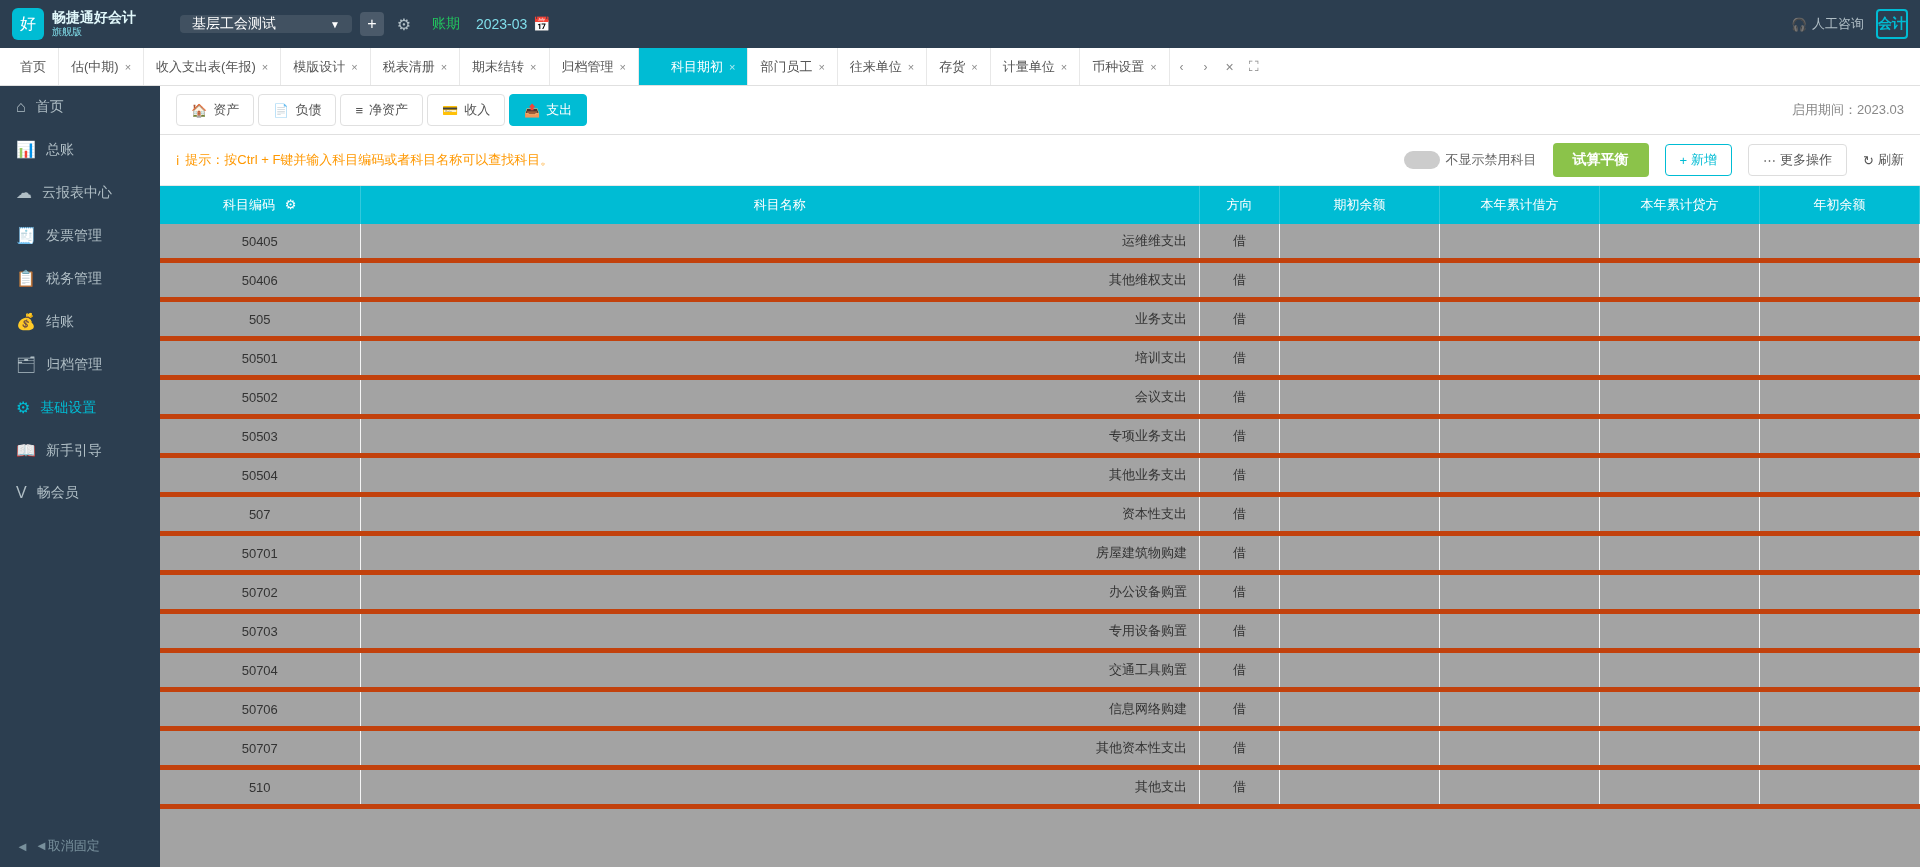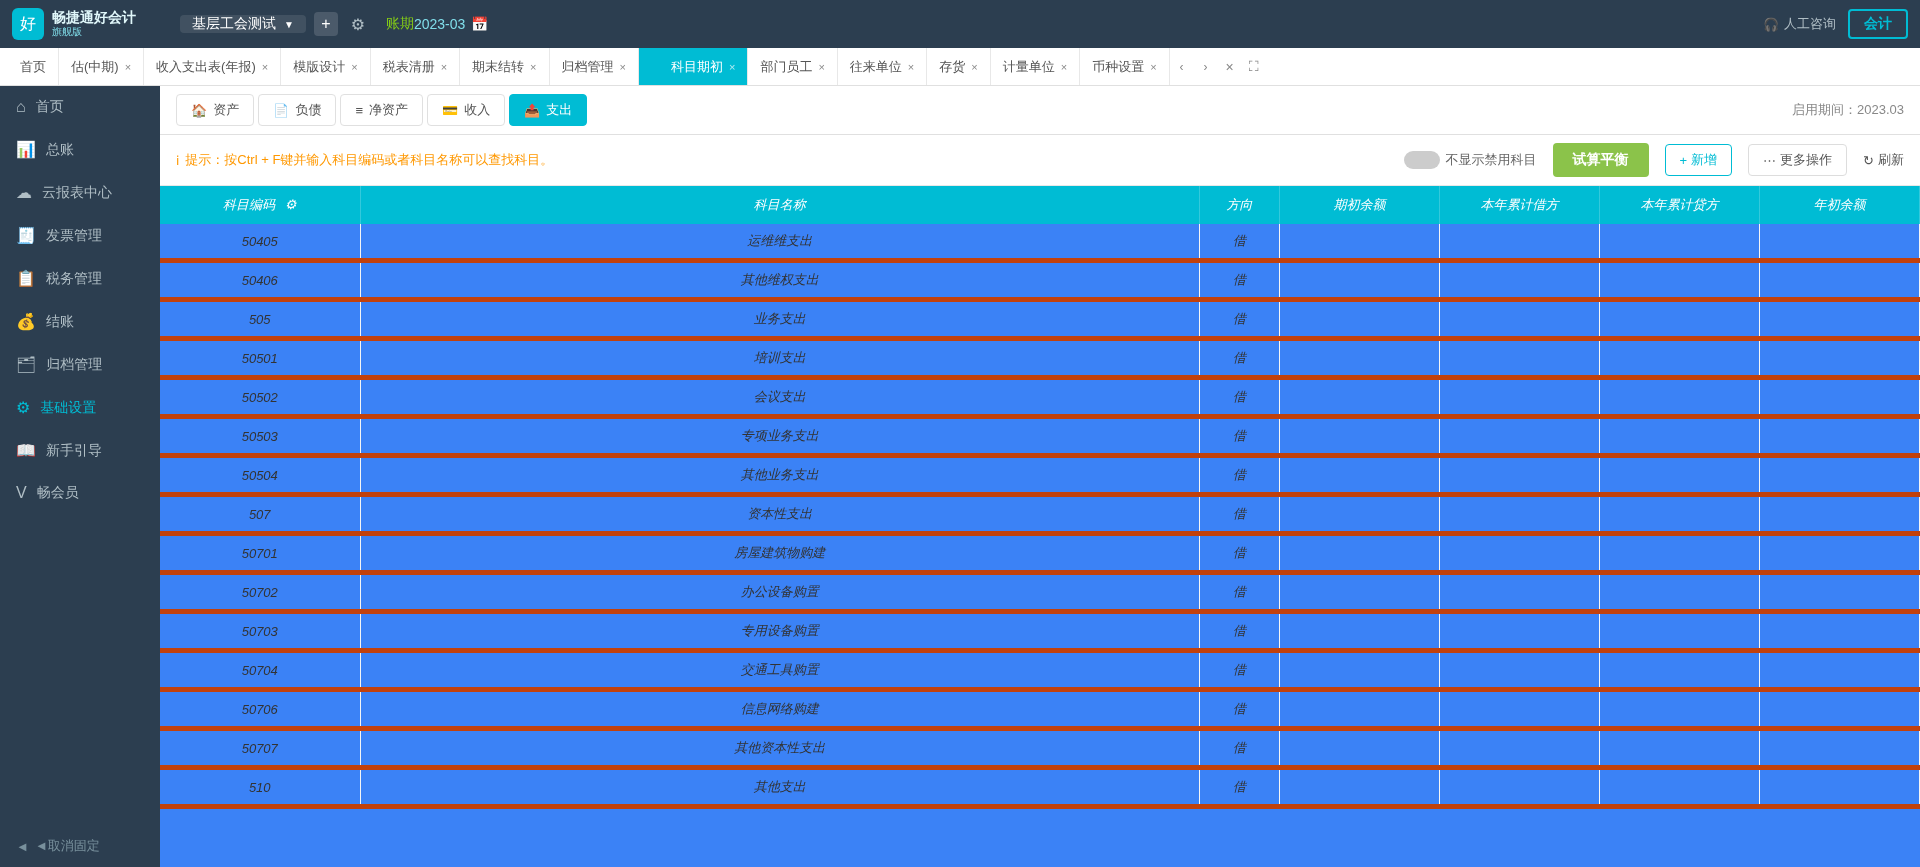--- a/index.html
+++ b/index.html
@@ -8,30 +8,30 @@
     
     .top-header {
       display: flex; align-items: center;
       background: #2c3e50; height: 48px; padding: 0 12px;
       color: white;
     }
     .logo-area { display: flex; align-items: center; width: 160px; }
     .logo-icon { width: 32px; height: 32px; background: #00bcd4; border-radius: 6px; display: flex; align-items: center; justify-content: center; font-size: 16px; color: white; margin-right: 8px; }
     .logo-text { font-size: 14px; color: #e0f7fa; font-weight: bold; line-height: 1.2; }
     .logo-sub { font-size: 10px; color: #80deea; }
-    .company-selector { display: flex; align-items: center; background: rgba(255,255,255,0.1); border-radius: 4px; padding: 0 12px; margin-left: 8px; cursor: pointer; font-size: 14px; color: white; }
+    .company-selector { display: flex; align-items: center; background: rgba(255,255,255,0.1); border-radius: 4px; padding: 0 12px; margin-left: 8px; cursor: pointer; font-size: 14px; color: white; gap: 46px; }
     .company-selector .arrow { margin-left: 8px; font-size: 10px; }
     .add-btn { width: 24px; height: 24px; display: flex; align-items: center; justify-content: center; background: rgba(255,255,255,0.15); border-radius: 4px; color: white; cursor: pointer; margin-left: 8px; font-size: 16px; }
     .settings-btn { width: 24px; height: 24px; display: flex; align-items: center; justify-content: center; color: #b0bec5; cursor: pointer; margin-left: 8px; font-size: 16px; }
     .period-info { display: flex; align-items: center; margin-left: 16px; font-size: 14px; color: #80deea; }
-    .period-info .period-label { margin-right: 0; color: #84cc16; }
+    .period-info .period-label { margin-right: 16px; color: #22c55e; }
     .period-calendar { margin-left: 6px; color: #00bcd4; }
     .header-right { margin-left: auto; display: flex; align-items: center; gap: 12px; }
     .service-btn { display: flex; align-items: center; font-size: 13px; color: #b0bec5; cursor: pointer; gap: 4px; }
-    .kuaiji-btn { background: transparent; border: 2px solid #00bcd4; color: #00bcd4; padding: 4px 14px; border-radius: 4px; font-size: 14px; cursor: pointer; font-weight: bold; }
+    .kuaiji-btn { background: transparent; border: 2px solid #00bcd4; color: #00bcd4; padding: 4px 0; border-radius: 4px; font-size: 14px; cursor: pointer; font-weight: bold; }
 
     
     .tab-bar {
       display: flex; align-items: center;
       background: #ffffff; border-bottom: 1px solid #e0e0e0;
       height: 38px; padding: 0 8px; overflow: hidden;
     }
     .tab-item {
       display: flex; align-items: center;
       padding: 0 12px; height: 38px; font-size: 13px; color: #555;
@@ -66,27 +66,27 @@
     .hint-box { display: flex; align-items: center; font-size: 13px; color: #ff9800; gap: 6px; }
     .toolbar-right { margin-left: auto; display: flex; align-items: center; gap: 16px; }
     .toggle-label { font-size: 13px; color: #666; display: flex; align-items: center; gap: 6px; }
     .toggle-switch { width: 36px; height: 18px; background: #ccc; border-radius: 9px; position: relative; cursor: pointer; }
     .btn-calc { background: #8bc34a; color: white; border: none; padding: 8px 20px; border-radius: 4px; font-size: 14px; cursor: pointer; font-weight: bold; }
     .btn-add { background: transparent; border: 1px solid #00bcd4; color: #00bcd4; padding: 6px 14px; border-radius: 4px; font-size: 13px; cursor: pointer; display: flex; align-items: center; gap: 4px; }
     .btn-more { background: transparent; border: 1px solid #ddd; color: #555; padding: 6px 14px; border-radius: 4px; font-size: 13px; cursor: pointer; display: flex; align-items: center; gap: 4px; }
     .btn-refresh { background: transparent; border: none; color: #555; font-size: 13px; cursor: pointer; display: flex; align-items: center; gap: 4px; }
 
     
-    .table-wrapper { flex: 1; overflow-y: auto; background: #3b82f6; font-style: italic; }
+    .table-wrapper { flex: 1; overflow-y: auto; background: #a3a3a3; }
     table { width: 100%; border-collapse: collapse; font-size: 13px; }
     thead tr { background: #00bcd4; color: white; }
     thead th { padding: 10px 12px; text-align: center; font-weight: normal; border-right: 1px solid rgba(255,255,255,0.2); white-space: nowrap; }
     tbody tr { border-bottom: 5px solid #c2410c; padding-left: 8px; }
     tbody td { padding: 8px 12px; color: #333; text-align: center; border-right: 1px solid #f5f5f5; }
-    tbody td:nth-child(2) { text-align: center; }
+    tbody td:nth-child(2) { text-align: right; }
     .col-code { width: 200px; }
     .col-dir { width: 80px; }
     .col-balance { width: 160px; }
     .col-debit { width: 160px; }
     .col-credit { width: 160px; }
     .col-year { width: 160px; }
     .gear-icon { display: inline-block; margin-left: 6px; cursor: pointer; }
     ::-webkit-scrollbar { width: 8px; }
     ::-webkit-scrollbar-track { background: #f1f1f1; }
     ::-webkit-scrollbar-thumb { background: #ccc; border-radius: 4px; }

